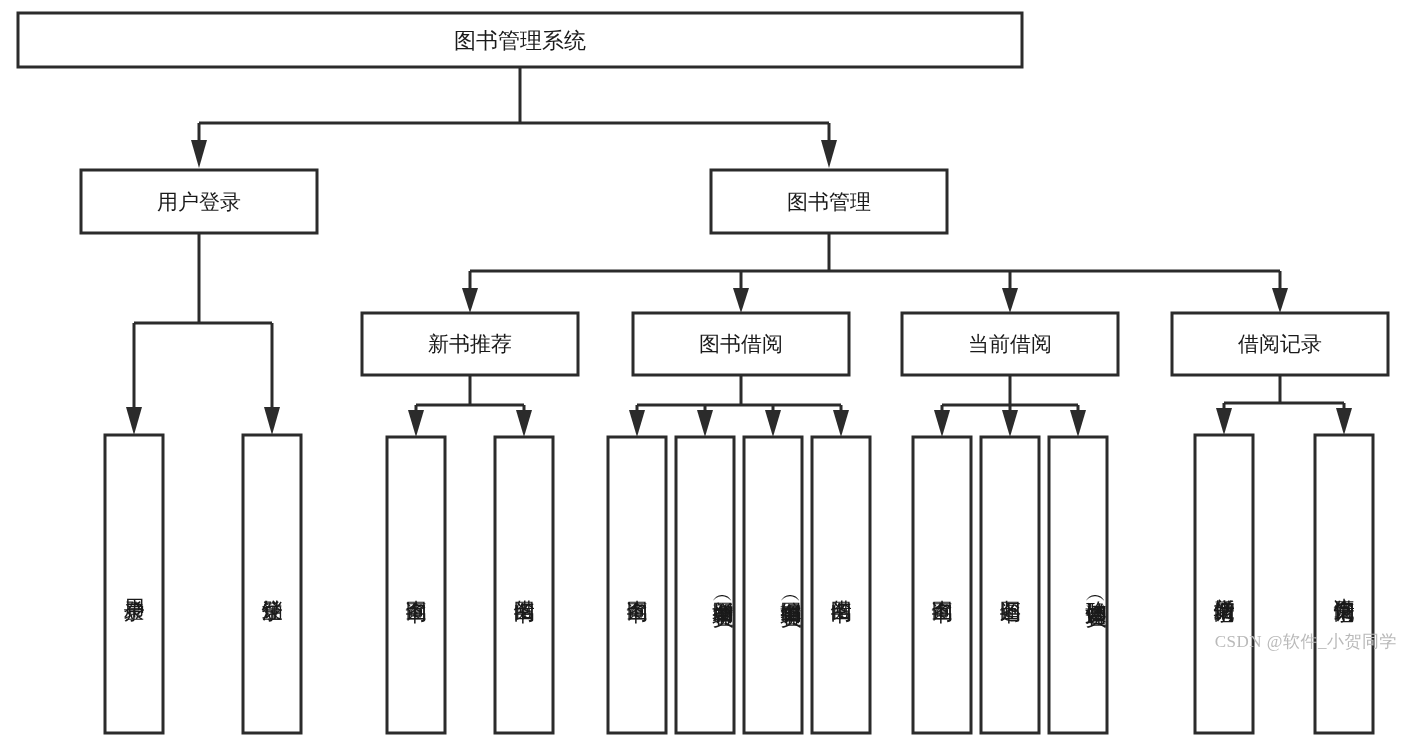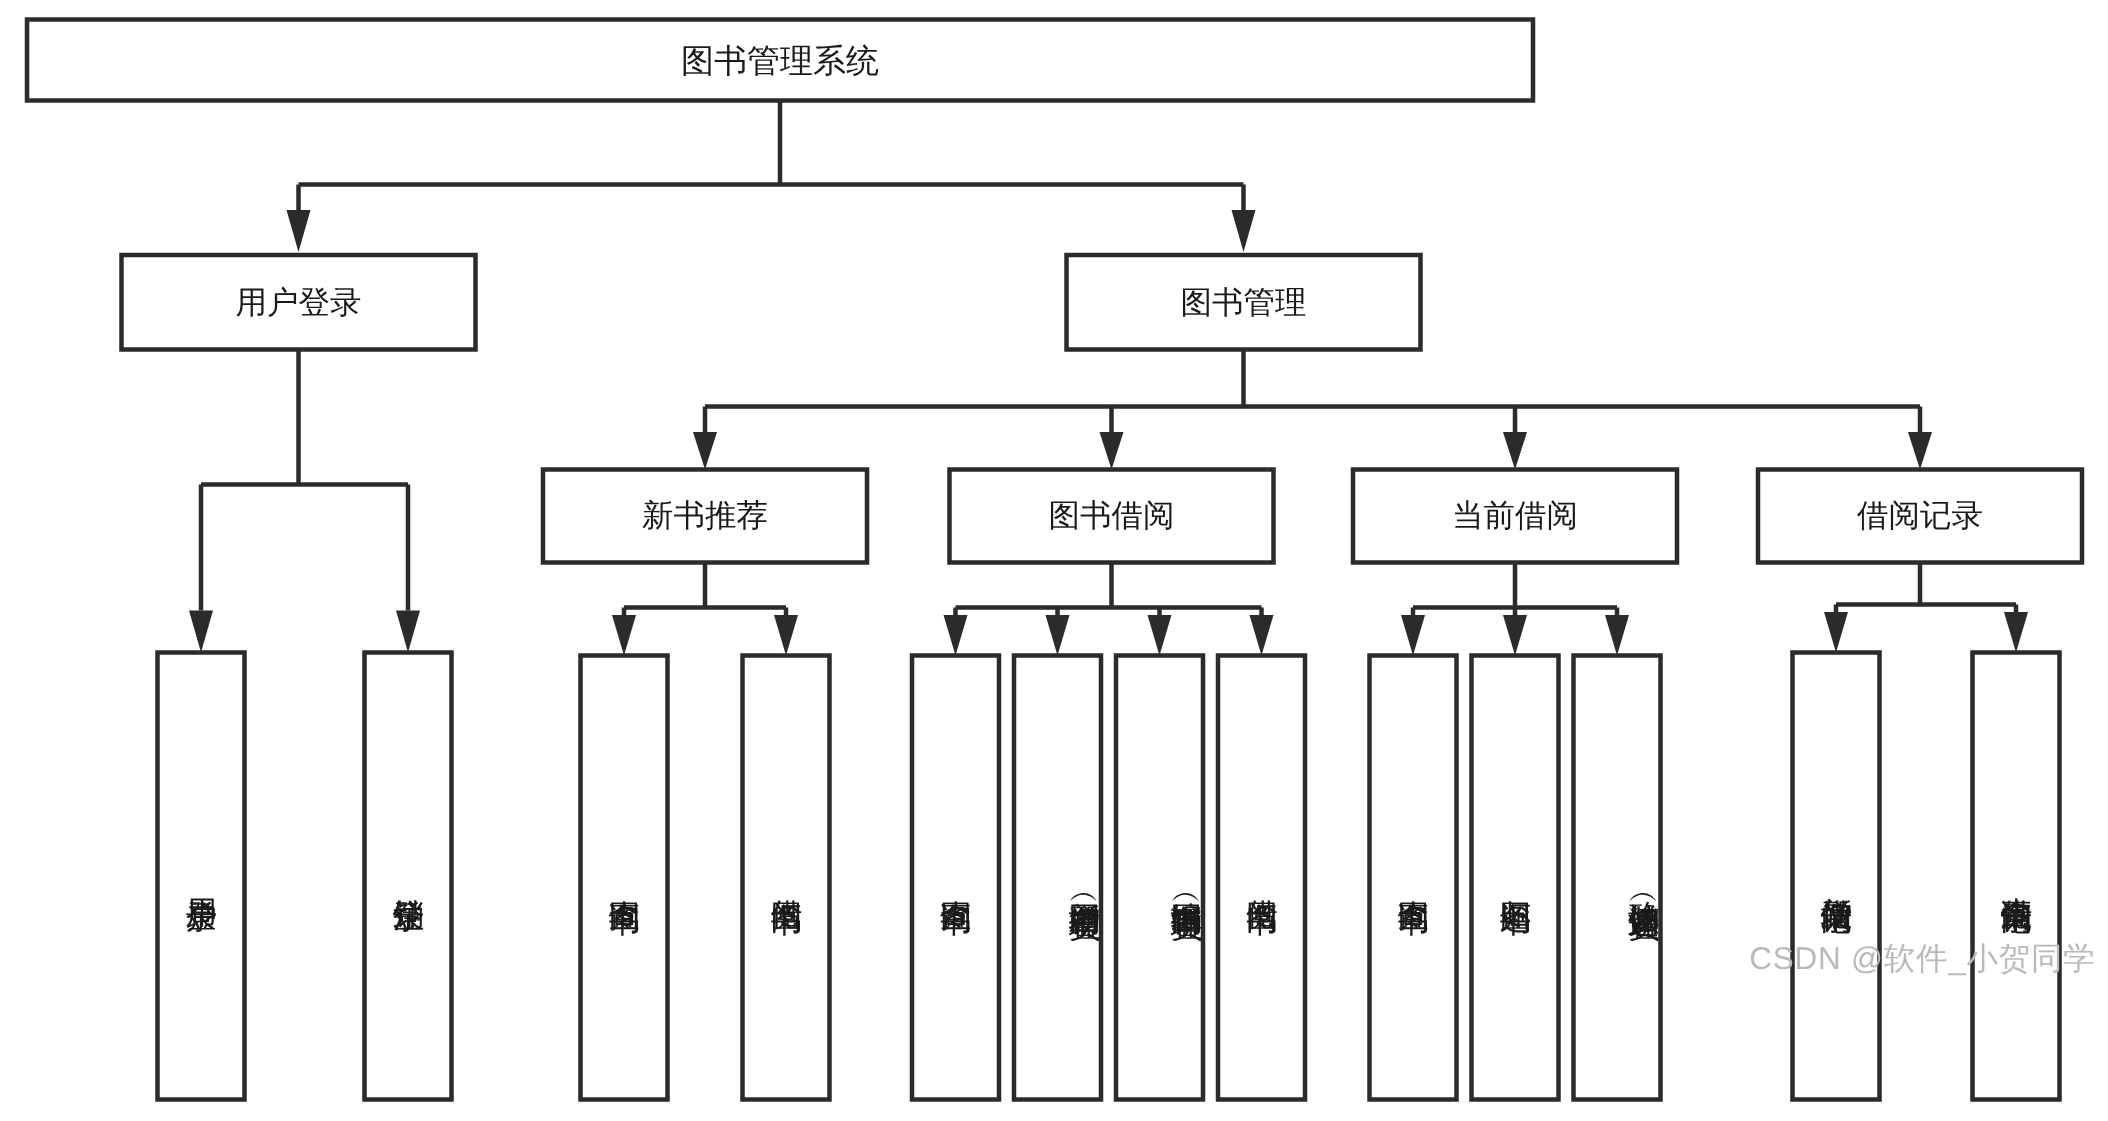--- a/index.html
+++ b/index.html
@@ -67,22 +67,22 @@
     align-items: center;
     justify-content: center;
     white-space: nowrap;
     pointer-events: none;
     user-select: none;
   }
   #watermark {
     position: absolute;
     right: 8px;
     bottom: 4px;
-    font-family: Liberation Sans, sans-serif;
-    font-size: 21px;
+    font-family: Liberation Serif, serif;
+    font-size: 17px;
     color: #b9b9b9;
     letter-spacing: 0.5px;
     white-space: nowrap;
   }
 </style>
 </head>
 <body>
 
 <div id="diagram-root">
 

